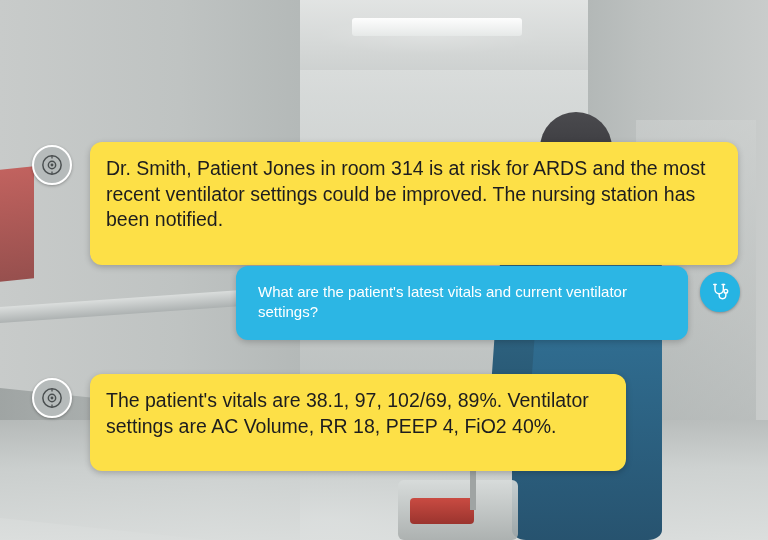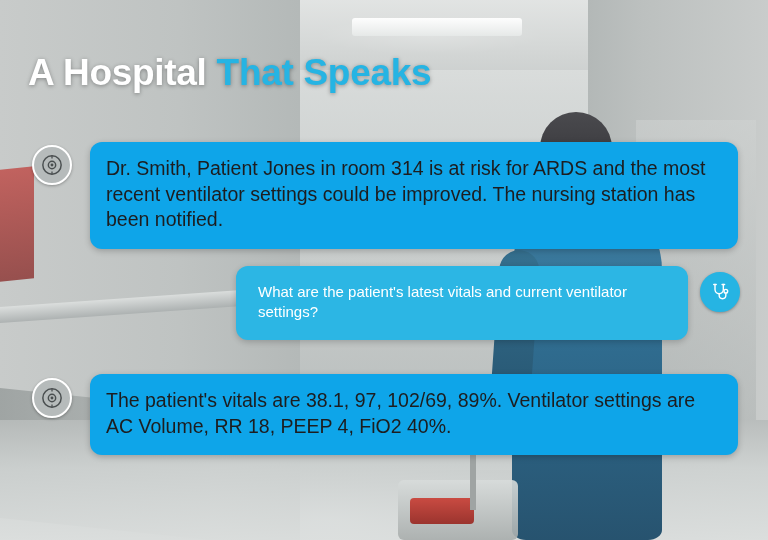--- a/index.html
+++ b/index.html
@@ -200,37 +200,37 @@
   }
 
   
   .bubble {
     position: absolute;
     border-radius: 12px;
     box-sizing: border-box;
     line-height: 1.32;
   }
   .bubble-ai {
-    background: #0ea5e9;
+    background: #fde047;
     color: #1d1d1f;
     box-shadow: 0 2px 6px rgba(0,0,0,0.22);
-    padding: 14px 16px 16px 16px;
+    padding: 14px 16px 32px 16px;
     font-size: 19.5px;
   }
   .bubble-user {
     background: #2cb6e4;
     color: #ffffff;
     box-shadow: 0 2px 6px rgba(0,0,0,0.2);
     padding: 16px 20px 18px 22px;
     font-size: 15px;
   }
 
   .bubble-1 { left: 90px; top: 142px; width: 648px; }
   .bubble-2 { left: 236px; top: 266px; width: 452px; }
-  .bubble-3 { left: 90px; top: 374px; width: 648px; }
+  .bubble-3 { left: 90px; top: 374px; width: 536px; }
 
   .bubble p { margin: 0; }
 </style>
 </head>
 <body>
 
 <div class="scene">
 
   <div class="bg">
     <div class="ceiling"></div>
@@ -246,21 +246,20 @@
     <div class="person-body"></div>
     <div class="person-head"></div>
     <div class="person-arm"></div>
     <div class="cart"></div>
     <div class="cart-red"></div>
     <div class="cart-pole"></div>
   </div>
 
   <div class="overlay">
 
-    <div class="title"><span>A Hospital </span><span class="accent">That Speaks</span></div>
 
     <div class="avatar avatar-ai-1">
       <svg width="22" height="22" viewBox="0 0 24 24" aria-hidden="true">
         <circle cx="12" cy="12" r="10" fill="none" stroke="#4a4f50" stroke-width="1.6"></circle>
         <circle cx="12" cy="12" r="4" fill="none" stroke="#4a4f50" stroke-width="1.6"></circle>
         <circle cx="12" cy="12" r="1.6" fill="#4a4f50"></circle>
         <line x1="12" y1="2" x2="12" y2="5" stroke="#4a4f50" stroke-width="1.4"></line>
         <line x1="12" y1="19" x2="12" y2="22" stroke="#4a4f50" stroke-width="1.4"></line>
       </svg>
     </div>

